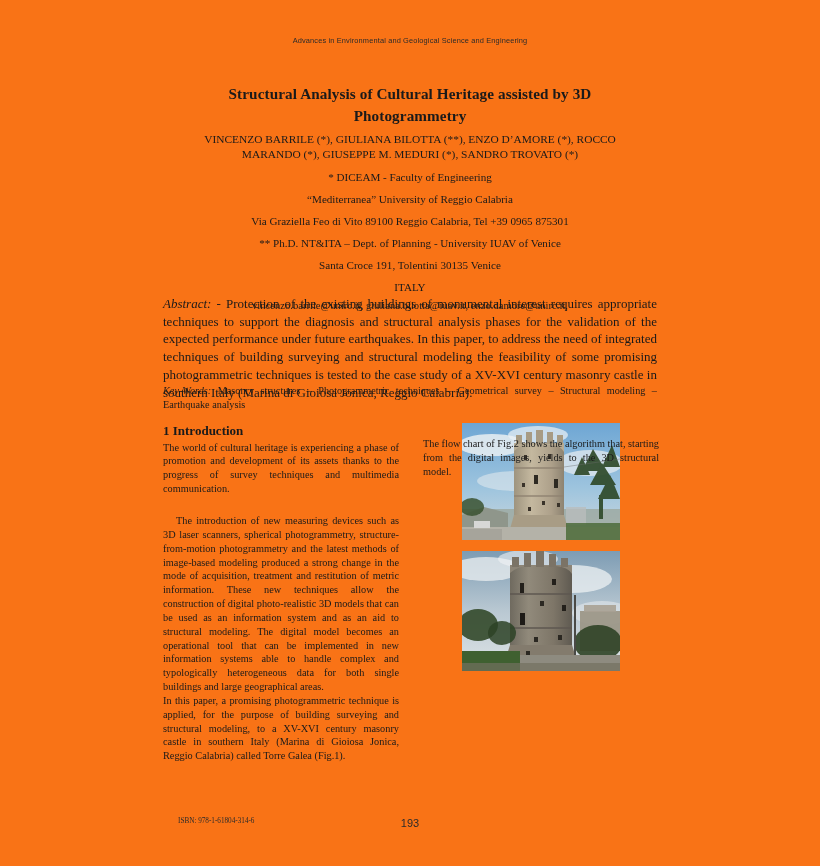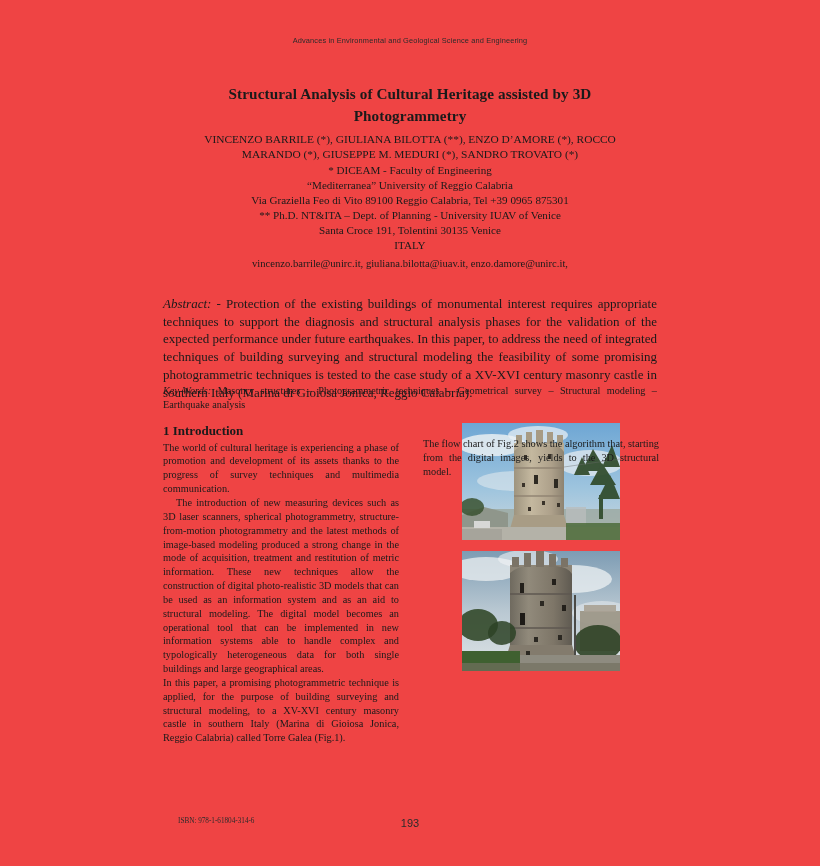--- a/index.html
+++ b/index.html
@@ -15,21 +15,21 @@
     color: #1a1a1a;
     position: relative;
     overflow: hidden;
   }
 
   .page {
     position: absolute;
     left: 0; top: 0;
     width: 820px;
     height: 866px;
-    background: #ef4444;
+    background: #f97316;
   }
 
   
   .running-head {
     position: absolute;
     left: 0; right: 0;
     top: 36px;
     text-align: center;
     font-family: "Liberation Sans", sans-serif;
     font-size: 7.4px;
@@ -56,21 +56,21 @@
   .authors-block {
     position: absolute;
     left: 150px;
     top: 132px;
     width: 520px;
     text-align: center;
     font-size: 11.4px;
     line-height: 1.355;
   }
   .authors-block .ln { display: block; white-space: nowrap; }
-  .aff { font-size: 11.1px; }
+  .aff { font-size: 11.1px; margin-top: 7px; }
   .email { font-size: 10.6px; }
   .gap-small { display: block; height: 4px; }
 
   
   .abstract {
     position: absolute;
     left: 163px;
     top: 295px;
     width: 494px;
     font-size: 13px;
@@ -110,21 +110,21 @@
     text-align: justify;
   }
   h2.section-heading {
     font-size: 13px;
     font-weight: bold;
     margin: 0 0 2px 0;
     line-height: 1.2;
     text-align: left;
   }
   .col-left p { margin: 0; text-indent: 0; }
-  .col-left p.indent { text-indent: 13px; }
+  .col-left p.indent { text-indent: 13px; margin-top: 18px; }
   .col-right p { margin: 0; }
   .caption {
     font-size: 10.3px;
     line-height: 1.345;
     text-align: left;
   }
   .spacer-14 { height: 14px; }
 
   
   .fig {

